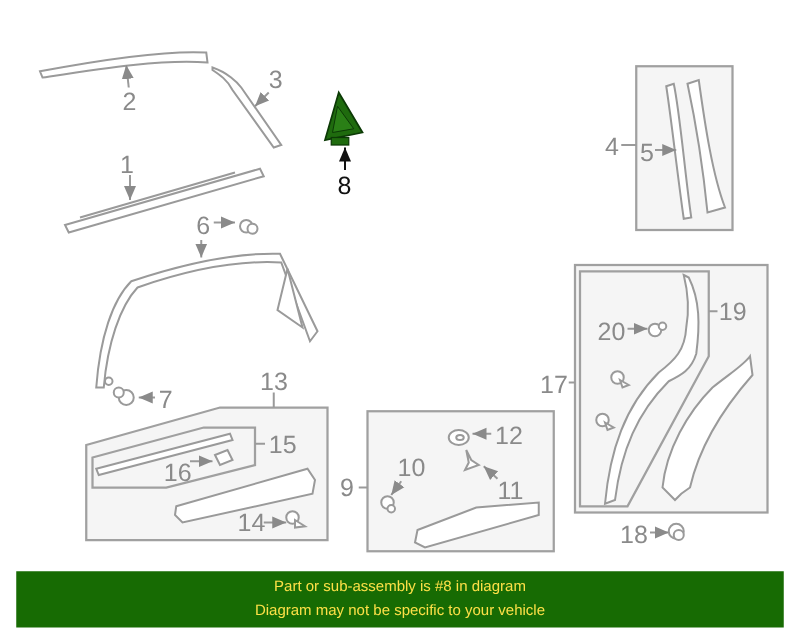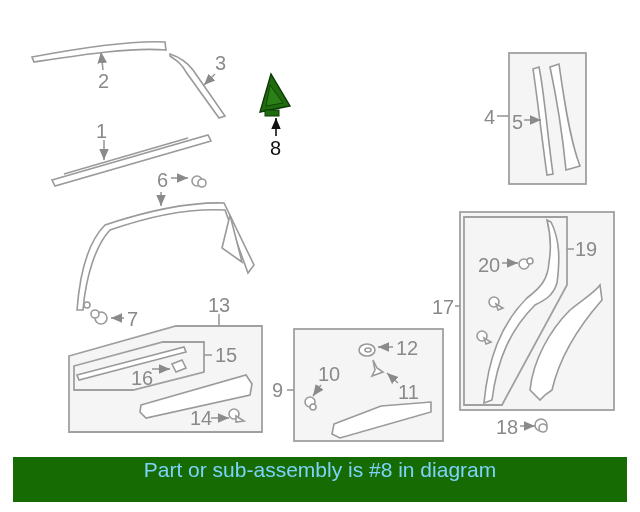--- a/index.html
+++ b/index.html
@@ -3,21 +3,21 @@
 <meta charset="utf-8">
 <style>
   html, body { margin:0; padding:0; background:#ffffff; }
   body { width:640px; height:512px; position:relative; overflow:hidden; font-family:"Liberation Sans", sans-serif; }
   #diagram { position:absolute; left:0; top:0; width:640px; height:512px; }
   .lbl { font-family:"Liberation Sans", sans-serif; font-size:20px; fill:#8a8a8a; }
   .lbl8 { font-family:"Liberation Sans", sans-serif; font-size:20px; fill:#111111; }
   .ln { stroke:#9a9a9a; stroke-width:1.6; fill:none; }
   .part { stroke:#9a9a9a; stroke-width:1.6; fill:#ffffff; }
   .box { stroke:#a0a0a0; stroke-width:1.8; fill:#f5f5f5; }
-  .banner { position:absolute; left:13px; top:457px; width:614px; height:45px; background:#176b03; color:#7dd3fc; text-align:center; font-size:21px; line-height:19px; padding-top:3px; box-sizing:border-box; }
+  .banner { position:absolute; left:13px; top:457px; width:614px; height:45px; background:#176b03; color:#fde047; text-align:center; font-size:12px; line-height:19px; padding-top:3px; box-sizing:border-box; }
   .banner div { white-space:nowrap; }
 </style>
 </head>
 <body>
 
 <svg id="diagram" viewBox="0 0 640 512" xmlns="http://www.w3.org/2000/svg">
   <defs>
     <marker id="arr" markerWidth="8" markerHeight="8" refX="7" refY="4" orient="auto">
       <path d="M0,1 L7,4 L0,7 z" fill="#8a8a8a"></path>
     </marker>
@@ -142,13 +142,14 @@
   <g>
     <text class="lbl" x="496" y="434">18</text>
     <line class="ln" x1="520" y1="426" x2="535" y2="426" marker-end="url(#arr)"></line>
     <circle class="part" cx="541" cy="425" r="6"></circle>
     <circle class="part" cx="543" cy="428" r="4"></circle>
   </g>
 </svg>
 
 <div class="banner">
   <div>Part or sub-assembly is #8 in diagram</div>
+  <div>Diagram may not be specific to your vehicle</div>
 </div>
 
 </body></html>

